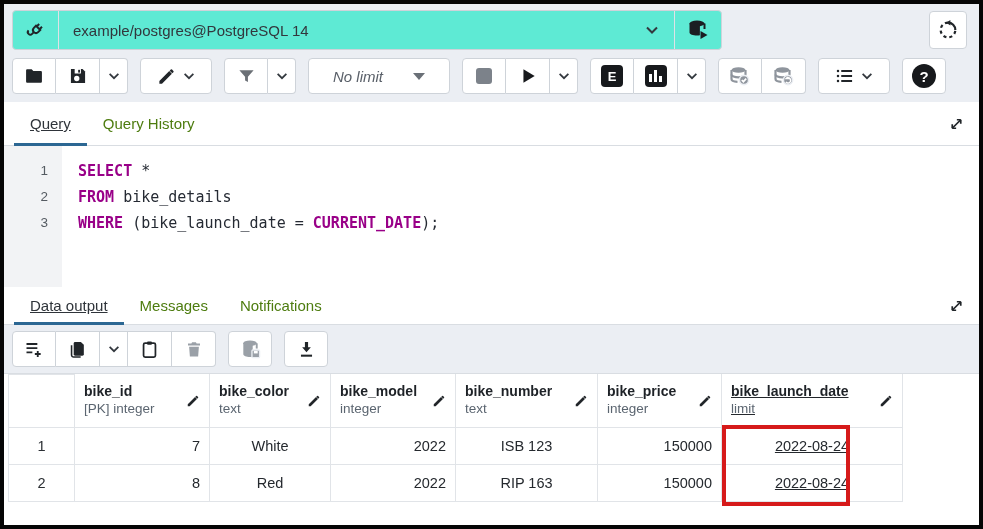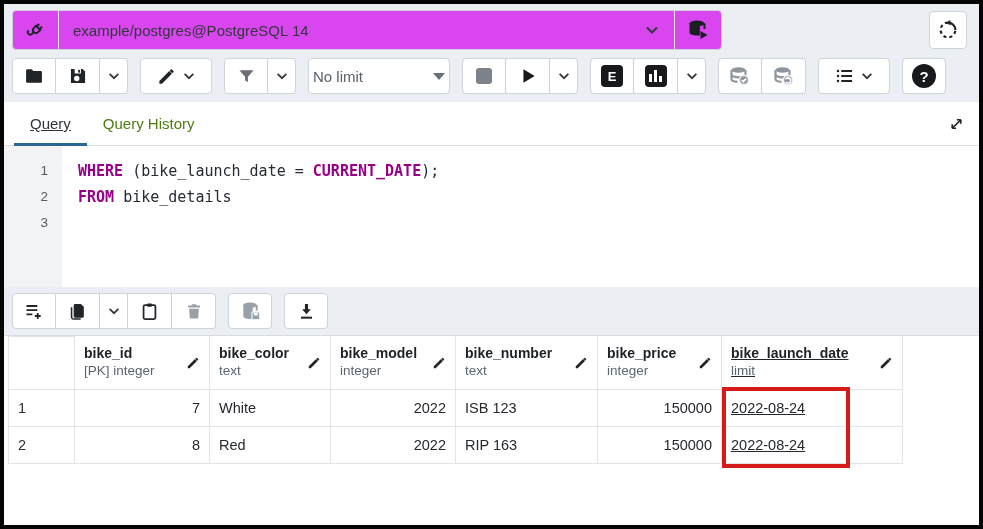--- a/index.html
+++ b/index.html
@@ -18,35 +18,35 @@
   .btn.chev { min-width:28px; }
   .btn-group { display:flex; flex:0 0 auto; }
   .btn-group .btn { border-radius:0; border-left-width:0; }
   .btn-group .btn:first-child { border-left-width:1px; border-radius:4px 0 0 4px; }
   .btn-group .btn:last-child { border-radius:0 4px 4px 0; }
   .btn-group .btn:only-child { border-radius:4px; }
   svg { display:block; }
 
   
   .topbar { height:52px; display:flex; align-items:center; padding:0 12px 0 8px; gap:8px; }
-  .conn-group { display:flex; align-items:stretch; height:40px; background:#d946ef;
+  .conn-group { display:flex; align-items:stretch; height:40px; background:#5eead4;
     border:1px solid #ced3d9; border-radius:4px; overflow:hidden; }
   .conn-status { width:46px; display:flex; align-items:center; justify-content:center;
     border-right:1px solid #dfe2e6; cursor:pointer; }
   .conn-select { width:615px; display:flex; align-items:center; padding:0 14px; gap:8px; cursor:pointer; }
   .conn-label { flex:1; font-size:15px; color:#32373d; white-space:nowrap; overflow:hidden; }
   .conn-newbtn { width:47px; display:flex; align-items:center; justify-content:center;
     border-left:1px solid #dfe2e6; cursor:pointer; }
   .topbar-spacer { flex:1; }
   .btn.square38 { height:38px; min-width:38px; }
 
   
   .toolbar { height:46px; display:flex; align-items:center; padding:0 12px 6px 8px; gap:12px; }
   .limit-select { background:#fff; border:1px solid #ced3d9; border-radius:4px; height:36px;
-    width:142px; display:flex; align-items:center; padding:0 4px; cursor:pointer; }
+    width:142px; display:flex; align-items:center; padding:0 24px; cursor:pointer;font-style:italic; }
   .limit-label { flex:1; font-size:15px; color:#5a6069; }
   .caret-down { width:0; height:0; border-left:6px solid transparent; border-right:6px solid transparent;
     border-top:7px solid #6a7077; }
   .sq-black { width:22px; height:22px; background:#17191c; border-radius:4px;
     display:flex; align-items:center; justify-content:center; }
   .sq-black .eglyph { color:#fff; font-size:13px; font-weight:bold; }
   .bars { display:flex; align-items:flex-end; gap:2px; height:12px; }
   .bars i { display:block; width:3px; background:#fff; }
   .bars i:nth-child(1){height:8px;} .bars i:nth-child(2){height:12px;} .bars i:nth-child(3){height:6px;}
   .stop-sq { width:16px; height:16px; background:#7c828a; border-radius:3px; }
@@ -73,21 +73,21 @@
   .code-line { font-size:15px; line-height:26px; color:#252a33; white-space:pre; }
   .kw { color:#990088; font-weight:bold; }
 
   
   .out-toolbar { height:48px; display:flex; align-items:center; padding:0 12px 0 8px; gap:12px; }
 
   
   .grid-wrap { flex:1; background:#fff; position:relative; border-top:1px solid #d9dde2; padding-left:4px; }
   .grid-row { display:flex; }
   .gcell { border-right:1px solid #e1e4e8; border-bottom:1px solid #e1e4e8; background:#fff;
-    display:flex; align-items:center; padding:0 9px; font-size:14.5px; color:#25292e; overflow:hidden; }
+    display:flex; align-items:center; padding:0 9px; font-size:14.5px; color:#25292e; overflow:hidden;justify-content:center; }
   .ghead .gcell { height:54px; align-items:center; }
   .gbody .gcell { height:37px; }
   .c0 { width:67px; border-left:1px solid #e1e4e8; }
   .c1 { width:135px; } .c2 { width:121px; } .c3 { width:125px; }
   .c4 { width:142px; } .c5 { width:124px; } .c6 { width:181px;text-decoration:underline; }
   .gcell.right { justify-content:flex-end; }
   .ghead .c0 { border-top:1px solid #e1e4e8; }
   .head-inner { flex:1; display:flex; align-items:center; gap:6px; cursor:pointer; }
   .head-text { flex:1; line-height:1.25; }
   .col-name { font-weight:bold; font-size:14px; color:#1e2227; white-space:nowrap; }
@@ -324,25 +324,46 @@
     </div>
   </div>
 
   <div class="editor">
     <div class="gutter">
       <div class="ln">1</div>
       <div class="ln">2</div>
       <div class="ln">3</div>
     </div>
     <div class="code">
+      <div class="code-line"><span class="kw">SELECT</span><span> *</span></div>
+      <div class="code-line"><span class="kw">FROM</span><span> bike_details</span></div>
       <div class="code-line"><span class="kw">WHERE</span><span> (bike_launch_date = </span><span class="kw">CURRENT_DATE</span><span>);</span></div>
-      <div class="code-line"><span class="kw">FROM</span><span> bike_details</span></div>
-    </div>
-  </div>
-
+    </div>
+  </div>
+
+  <div class="tabbar ot">
+    <div class="tab active">
+      <span>Data output</span>
+    </div>
+    <div class="tab">
+      <span>Messages</span>
+    </div>
+    <div class="tab">
+      <span>Notifications</span>
+    </div>
+    <div class="tab-expand">
+      <svg width="17" height="17" viewBox="0 0 24 24">
+        <g fill="none" stroke="#212529" stroke-width="2.4">
+          <path d="M6 18L18 6"></path>
+            <path d="M18 6h-5.5M18 6v5.5"></path>
+            <path d="M6 18h5.5M6 18v-5.5"></path>
+        </g>
+      </svg>
+    </div>
+  </div>
 
   <div class="out-toolbar">
     <div class="btn-group">
       <div class="btn">
         <span>
           <svg width="20" height="20" viewBox="0 0 24 24">
             <path d="M3 6h13M3 11h13M3 16h7" stroke="#212529" stroke-width="2.2"></path>
             <path d="M16.5 14.5v7M13 18h7" stroke="#212529" stroke-width="2.2"></path>
           </svg>
         </span>

